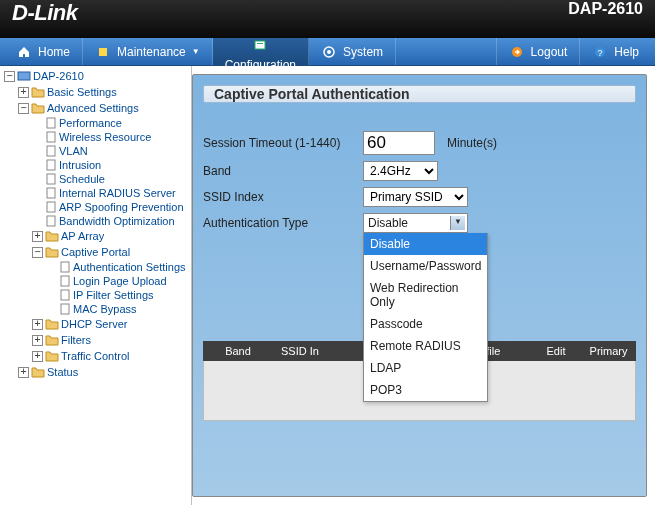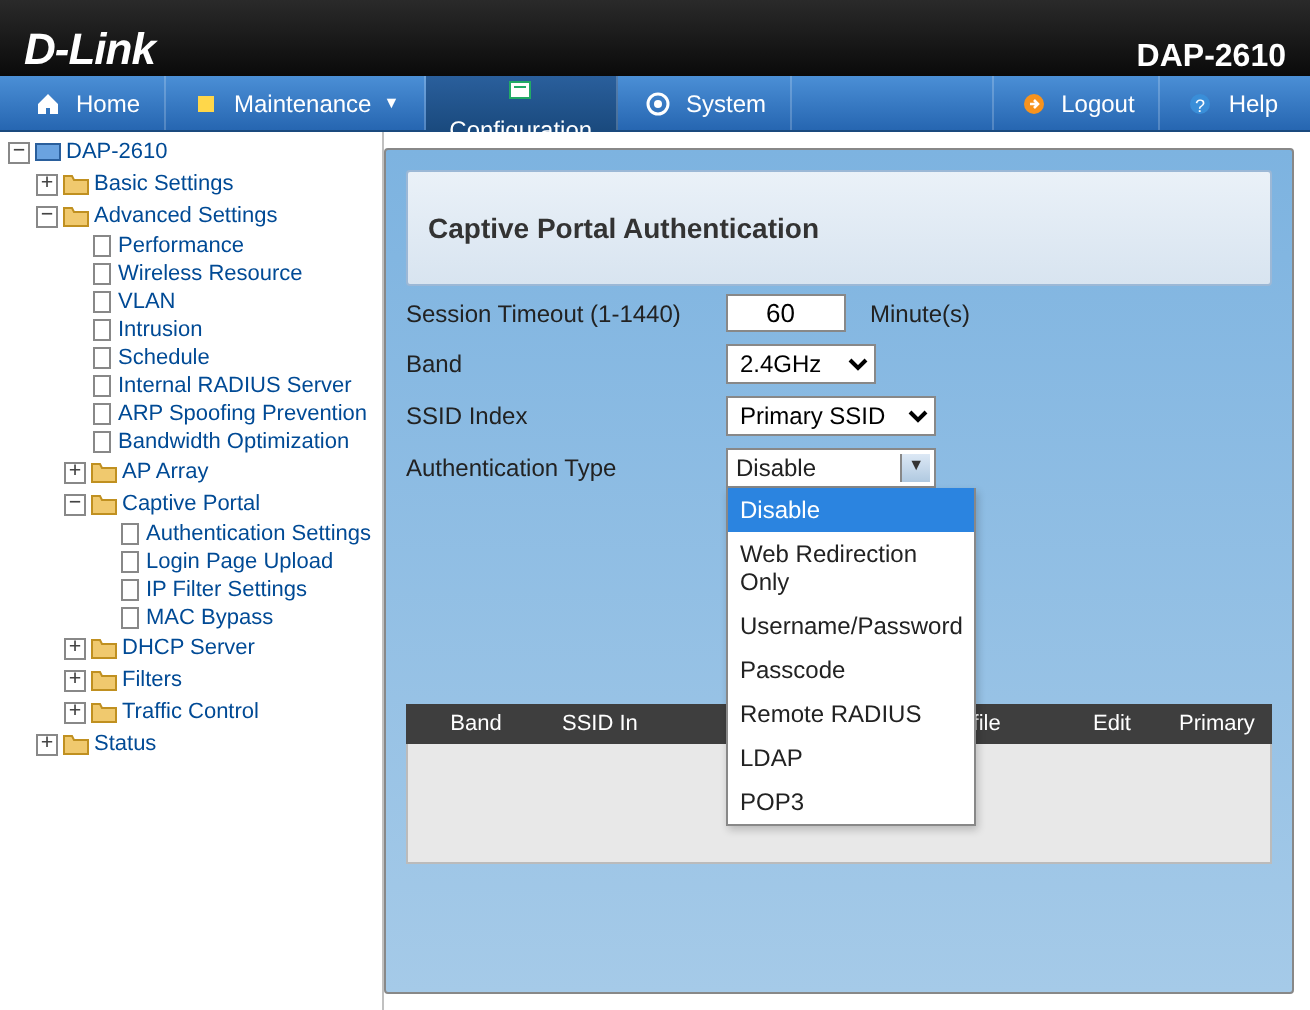--- a/index.html
+++ b/index.html
@@ -1,18 +1,18 @@
 <!DOCTYPE html>
 <html><head>
 <meta charset="utf-8">
 <style>
 * { margin: 0; padding: 0; box-sizing: border-box; font-family: Arial, sans-serif; }
 body { width: 655px; height: 505px; background: #fff; overflow: hidden; }
 
-.header { background: linear-gradient(180deg, #2a2a2a 0%, #0a0a0a 100%); height: 38px; display: flex; align-items: flex-end; justify-content: space-between; padding: 0 12px; }
+.header { background: linear-gradient(180deg, #2a2a2a 0%, #0a0a0a 100%); height: 38px; display: flex; align-items: flex-start; justify-content: space-between; padding: 0 12px; }
 .logo { color: #fff; font-size: 22px; font-weight: bold; font-style: italic; letter-spacing: -0.5px; }
 .model { color: #fff; font-size: 16px; font-weight: bold; }
 
 .navbar { background: linear-gradient(180deg, #4b8fd6 0%, #2666b1 100%); height: 28px; display: flex; align-items: flex-end; padding: 0 4px; border-bottom: 1px solid #1a4a7e; }
 .nav-item { display: flex; align-items: center; gap: 6px; padding: 0 12px; height: 100%; color: #fff; font-size: 12px; cursor: pointer; border-right: 1px solid rgba(255,255,255,0.2); }
 .nav-item:last-child { border-right: none; margin-left: auto; }
 .nav-item.active { background: linear-gradient(180deg, #2a5f9c 0%, #1a4a7e 100%); flex-direction: column; }
 .nav-icon { width: 16px; height: 16px; display: inline-flex; align-items: center; justify-content: center; }
 .nav-arrow { color: #fff; font-size: 8px; }
 
@@ -27,25 +27,25 @@
 .tree .toggle { width: 11px; height: 11px; border: 1px solid #888; background: #fff; display: inline-flex; align-items: center; justify-content: center; font-size: 10px; line-height: 1; color: #444; font-family: monospace; cursor: pointer; }
 .tree .toggle-spacer { width: 11px; height: 11px; display: inline-block; }
 .tree .folder-icon { width: 14px; height: 14px; }
 .tree .doc-icon { width: 12px; height: 12px; }
 .tree .indent1 { padding-left: 14px; }
 .tree .indent2 { padding-left: 28px; }
 .tree .indent3 { padding-left: 42px; }
 .tree a { color: #004a95; text-decoration: none; }
 
 .main { flex: 1; background: linear-gradient(180deg, #7db3e0 0%, #a5cae8 100%); padding: 10px; position: relative; border: 1px solid #888; margin: 8px 8px 8px 0; border-radius: 2px; }
-.panel-title { background: linear-gradient(180deg, #eaf1f8 0%, #d8e4f0 100%); border: 1px solid #9cb8d6; padding: 20px 10px; font-size: 14px; font-weight: bold; color: #333; border-radius: 2px; margin-bottom: 4px; }
+.panel-title { background: linear-gradient(180deg, #eaf1f8 0%, #d8e4f0 100%); border: 1px solid #9cb8d6; padding: 0 10px; font-size: 14px; font-weight: bold; color: #333; border-radius: 2px; margin-bottom: 28px; }
 
 .form-row { display: flex; align-items: center; margin-bottom: 6px; font-size: 12px; color: #222; }
 .form-label { width: 160px; }
-.form-row input[type=text] { width: 60px; padding: 1px 19px; font-size: 13px; border: 1px solid #888; }
+.form-row input[type=text] { width: 72px; padding: 1px 3px; font-size: 17px; border: 1px solid #888; }
 .form-row select { padding: 1px 2px; font-size: 12px; border: 1px solid #888; background: #fff; }
 .unit { margin-left: 12px; }
 
 .auth-select-wrap { position: relative; display: inline-block; }
 .auth-select-box { width: 105px; border: 1px solid #888; background: #fff; padding: 2px 18px 2px 4px; font-size: 12px; position: relative; cursor: pointer; }
 .auth-select-box::after { content: ""; position: absolute; right: 2px; top: 2px; bottom: 2px; width: 14px; background: linear-gradient(180deg, #dce8f5, #b0c9e0); border-left: 1px solid #888; }
 .auth-select-box::before { content: "▼"; position: absolute; right: 5px; top: 3px; font-size: 8px; color: #333; z-index: 1; }
 
 .dropdown { position: absolute; top: 100%; left: 0; width: 125px; background: #fff; border: 1px solid #888; border-top: none; z-index: 10; box-shadow: 1px 2px 4px rgba(0,0,0,0.2); }
 .dropdown-item { padding: 4px 6px; font-size: 12px; cursor: pointer; }
@@ -344,22 +344,22 @@
       <span class="form-label">SSID Index</span>
       <select style="width:105px"><option>Primary SSID</option></select>
     </div>
 
     <div class="form-row">
       <span class="form-label">Authentication Type</span>
       <div class="auth-select-wrap">
         <div class="auth-select-box"><span>Disable</span></div>
         <div class="dropdown">
           <div class="dropdown-item sel">Disable</div>
+          <div class="dropdown-item">Username/Password</div>
           <div class="dropdown-item">Web Redirection Only</div>
-          <div class="dropdown-item">Username/Password</div>
           <div class="dropdown-item">Passcode</div>
           <div class="dropdown-item">Remote RADIUS</div>
           <div class="dropdown-item">LDAP</div>
           <div class="dropdown-item">POP3</div>
         </div>
       </div>
     </div>
 
 
     <div class="list-header">

